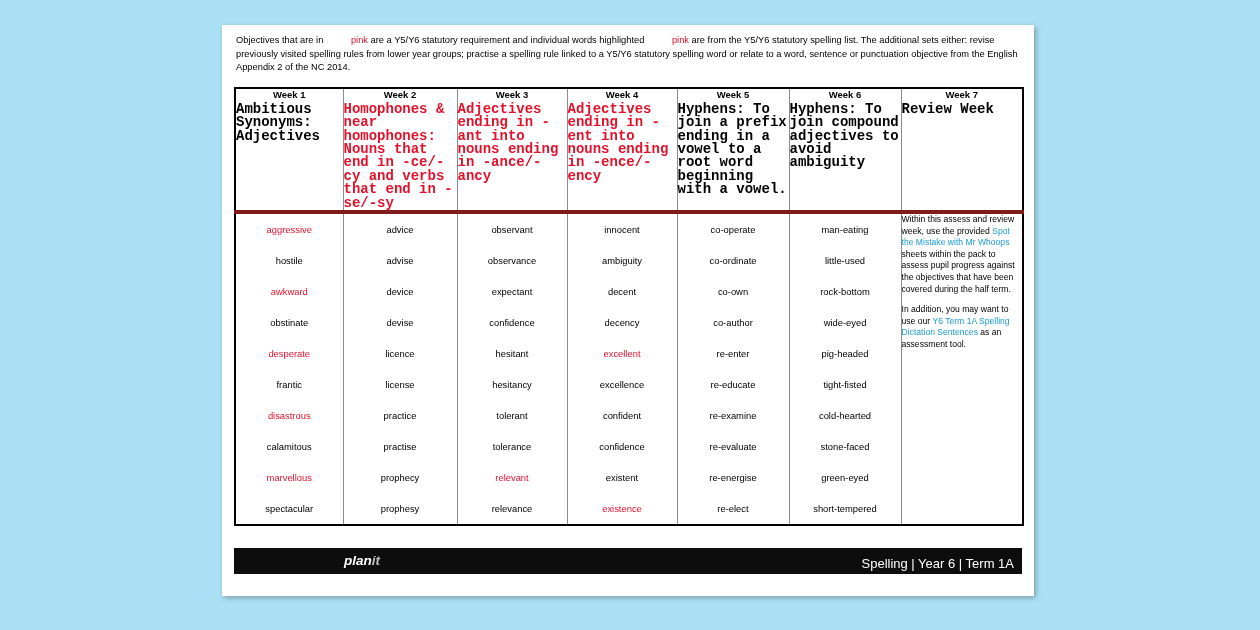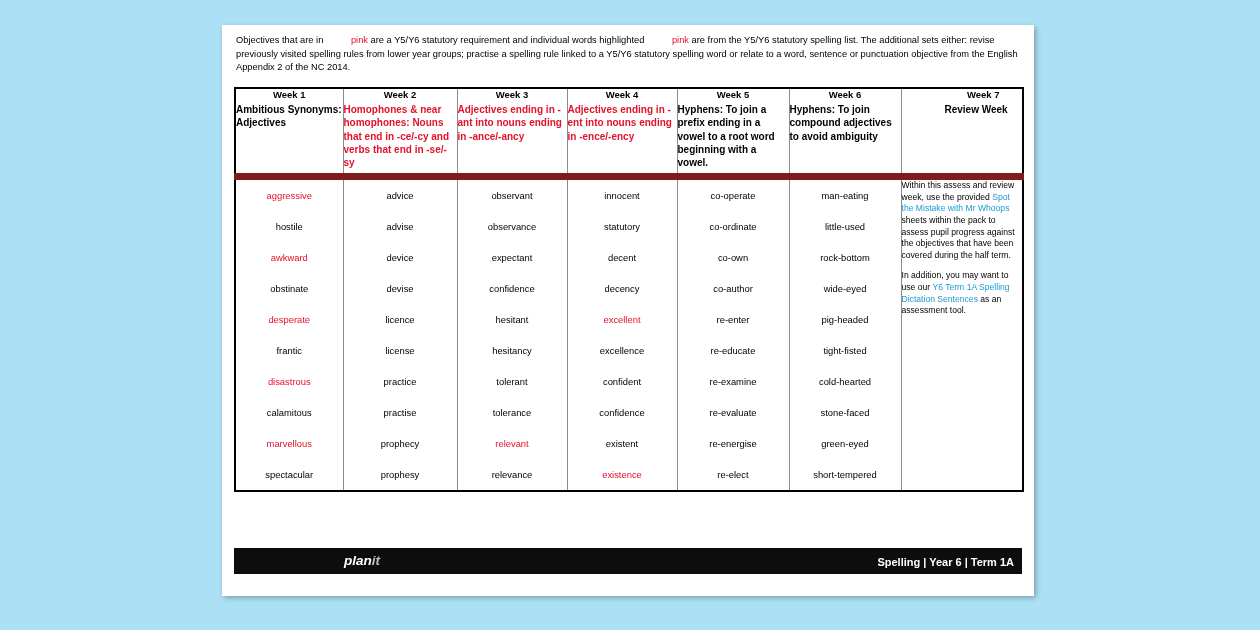--- a/index.html
+++ b/index.html
@@ -51,28 +51,29 @@
     padding: 6px 8px 0 8px;
   }
   .hdr-week {
     text-align: center;
     font-size: 9.5px;
     font-weight: bold;
     color: #000;
     margin-bottom: 3px;
   }
   .hdr-obj {
-    font-size: 10px;
+    font-size: 14px;
     line-height: 13.4px;
     font-weight: bold;
     color: #000;
+    font-family: Liberation Mono, monospace;
   }
   .hdr-obj.red { color: #e3122b; }
 
-  tr.sep td { border-top: 7px solid #7f1d1d; }
+  tr.sep td { border-top: 4px solid #7f1d1d; }
 
   .word-cell { padding: 0; }
   .word {
     text-align: center;
     font-size: 9.4px;
     line-height: 31px;
     height: 31px;
     color: #000;
     white-space: nowrap;
   }
@@ -99,22 +100,22 @@
     color: #fff;
     font-size: 13.5px;
     font-weight: bold;
     font-style: italic;
   }
   .planit .it { color: #bdbdbd; }
   .footer-right {
     position: absolute;
     right: 8px; top: 8px;
     color: #fff;
-    font-size: 11px;
-    font-weight: bold;
+    font-size: 13px;
+    font-weight: normal;
   }
   .logo-wrap {
     position: absolute;
     left: 8px; top: -9px;
     width: 104px; height: 46px;
   }
   .logo-url {
     position: absolute;
     left: 24px; top: 33px;
     color: #fff;
@@ -151,21 +152,21 @@
             <div class="hdr-obj red">Adjectives ending in -ent into nouns ending in -ence/-ency</div>
           </td>
           <td class="hdr-cell" style="width: 112px;">
             <div class="hdr-week">Week 5</div>
             <div class="hdr-obj">Hyphens: To join a prefix ending in a vowel to a root word beginning with a vowel.</div>
           </td>
           <td class="hdr-cell" style="width: 112px;">
             <div class="hdr-week">Week 6</div>
             <div class="hdr-obj">Hyphens: To join compound adjectives to avoid ambiguity</div>
           </td>
-          <td class="hdr-cell" style="width: 122px; padding-left: 43px;">
+          <td class="hdr-cell" style="width: 122px;">
             <div class="hdr-week">Week 7</div>
             <div class="hdr-obj">Review Week</div>
           </td>
         </tr>
     <tr class="sep" id="word-row">
           <td class="word-cell">
             <div class="word red">aggressive</div>
             <div class="word">hostile</div>
             <div class="word red">awkward</div>
             <div class="word">obstinate</div>
@@ -195,21 +196,21 @@
             <div class="word">confidence</div>
             <div class="word">hesitant</div>
             <div class="word">hesitancy</div>
             <div class="word">tolerant</div>
             <div class="word">tolerance</div>
             <div class="word red">relevant</div>
             <div class="word">relevance</div>
           </td>
           <td class="word-cell">
             <div class="word">innocent</div>
-            <div class="word">statutory</div>
+            <div class="word">ambiguity</div>
             <div class="word">decent</div>
             <div class="word">decency</div>
             <div class="word red">excellent</div>
             <div class="word">excellence</div>
             <div class="word">confident</div>
             <div class="word">confidence</div>
             <div class="word">existent</div>
             <div class="word red">existence</div>
           </td>
           <td class="word-cell">

